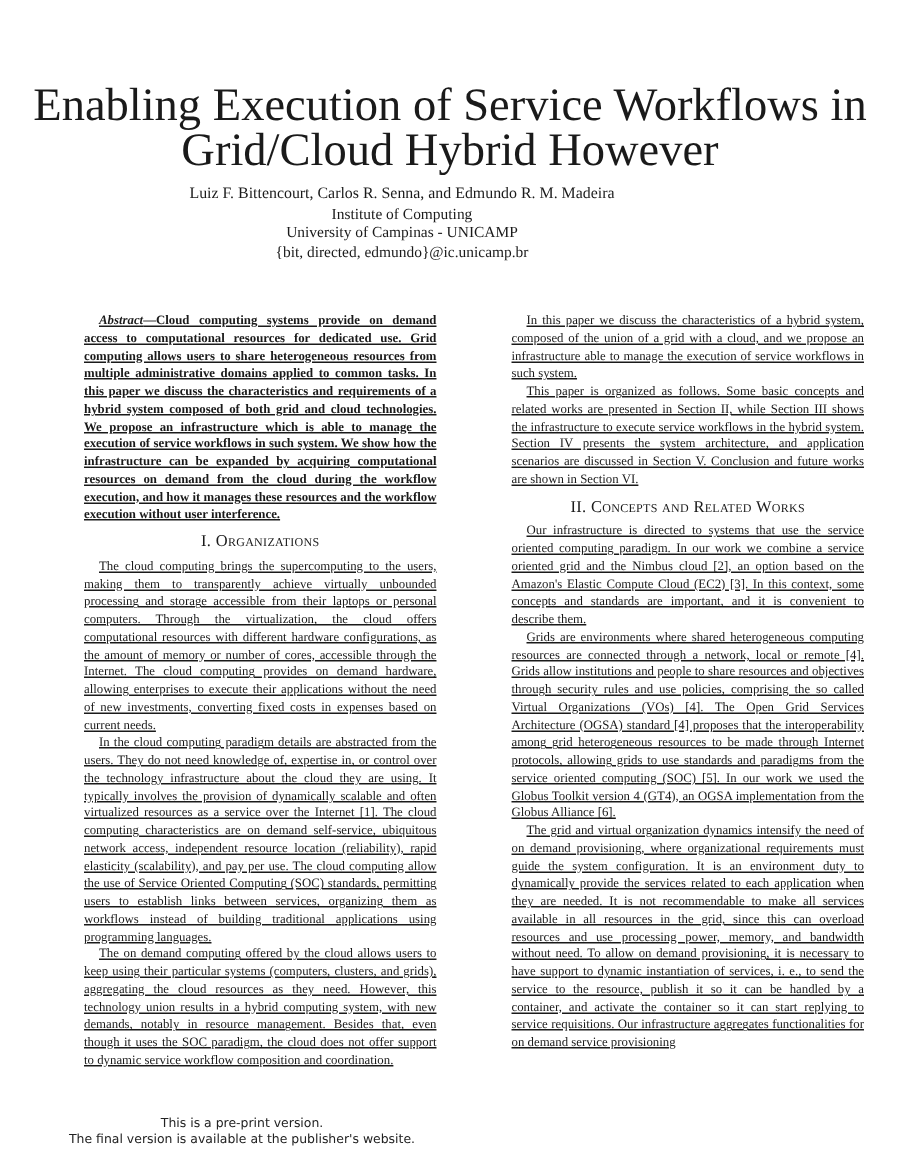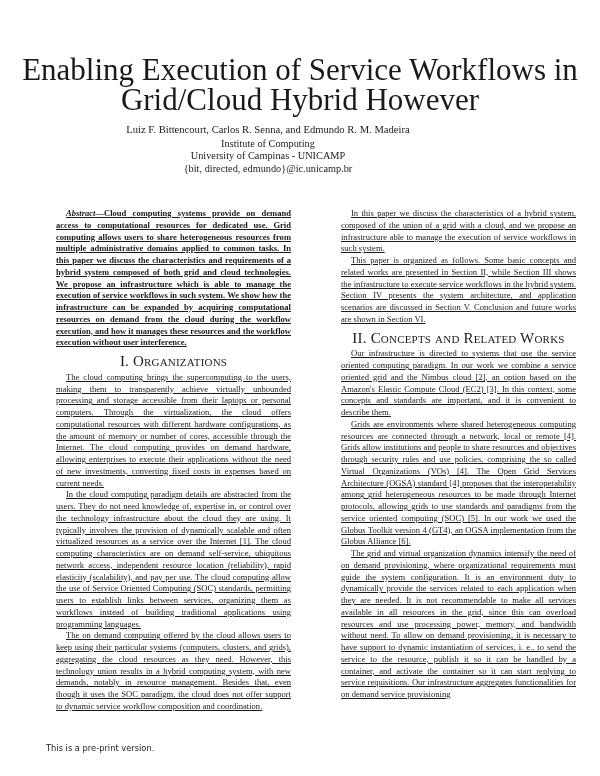--- a/index.html
+++ b/index.html
@@ -6,21 +6,21 @@
   body { width: 600px; height: 776px; position: relative; overflow: hidden; font-family: "Liberation Serif", "DejaVu Serif", serif; color: #1a1a1a; }
   .title { position: absolute; top: 55px; left: 0; width: 600px; text-align: center; font-size: 31px; line-height: 30px; font-weight: normal; }
   .authors { position: absolute; top: 124px; left: 4px; width: 528px; text-align: center; font-size: 10.3px; line-height: 12.6px; }
   .authors .names { font-size: 10.6px; margin-bottom: 1px; }
   .col { position: absolute; top: 208px; width: 235px; font-size: 8.55px; line-height: 11.75px; text-align: justify; }
   .col.left { left: 56px; }
   .col.right { left: 310px; margin-left: 31px; }
   p { margin: 0; text-indent: 10px; text-decoration: underline; }
   .abstract { font-weight: bold; text-indent: 10px; }
   .abstract .lead { font-style: italic; font-weight: bold; }
-  .section-head { text-align: center; text-indent: 0; font-size: 15px; margin: 7px 0 4px 0; letter-spacing: 0.2px; }
+  .section-head { text-align: center; text-indent: 0; font-size: 11px; margin: 7px 0 4px 0; letter-spacing: 0.2px; }
   .section-head .sc { font-variant: small-caps; }
   .footer-note { position: absolute; top: 743px; left: 46px; font-family: "DejaVu Sans", sans-serif; font-size: 8.3px; line-height: 11px; color: #222; text-align: center; }
 </style>
 </head>
 <body>
 
 <div class="title">
   <div>Enabling Execution of Service Workflows in</div>
   <div>Grid/Cloud Hybrid However</div>
 </div>
@@ -52,13 +52,14 @@
     <span>II.</span>
     <span class="sc">Concepts and Related Works</span>
   </div>
   <p>Our infrastructure is directed to systems that use the service oriented computing paradigm. In our work we combine a service oriented grid and the Nimbus cloud [2], an option based on the Amazon's Elastic Compute Cloud (EC2) [3]. In this context, some concepts and standards are important, and it is convenient to describe them.</p>
   <p>Grids are environments where shared heterogeneous computing resources are connected through a network, local or remote [4]. Grids allow institutions and people to share resources and objectives through security rules and use policies, comprising the so called Virtual Organizations (VOs) [4]. The Open Grid Services Architecture (OGSA) standard [4] proposes that the interoperability among grid heterogeneous resources to be made through Internet protocols, allowing grids to use standards and paradigms from the service oriented computing (SOC) [5]. In our work we used the Globus Toolkit version 4 (GT4), an OGSA implementation from the Globus Alliance [6].</p>
   <p>The grid and virtual organization dynamics intensify the need of on demand provisioning, where organizational requirements must guide the system configuration. It is an environment duty to dynamically provide the services related to each application when they are needed. It is not recommendable to make all services available in all resources in the grid, since this can overload resources and use processing power, memory, and bandwidth without need. To allow on demand provisioning, it is necessary to have support to dynamic instantiation of services, i. e., to send the service to the resource, publish it so it can be handled by a container, and activate the container so it can start replying to service requisitions. Our infrastructure aggregates functionalities for on demand service provisioning</p>
 </div>
 
 <div class="footer-note">
   <div>This is a pre-print version.</div>
+  <div>The final version is available at the publisher's website.</div>
 </div>
 
 </body></html>

